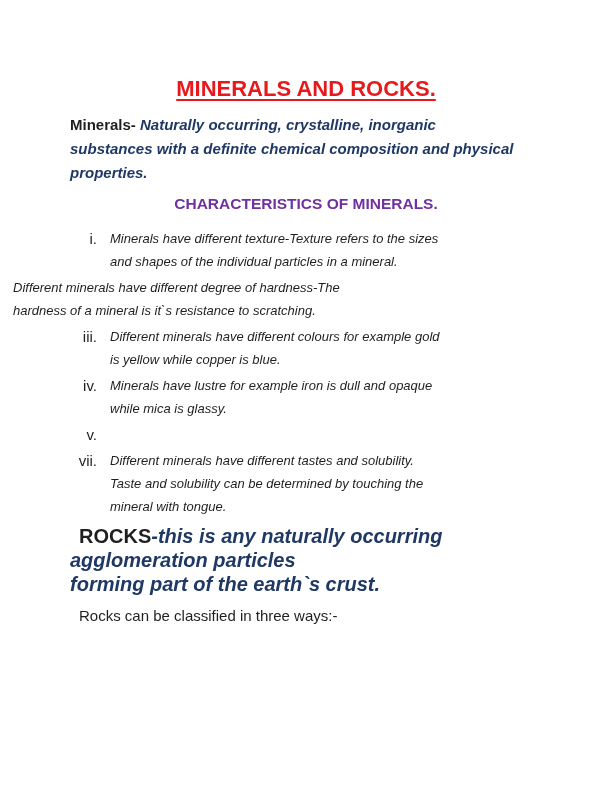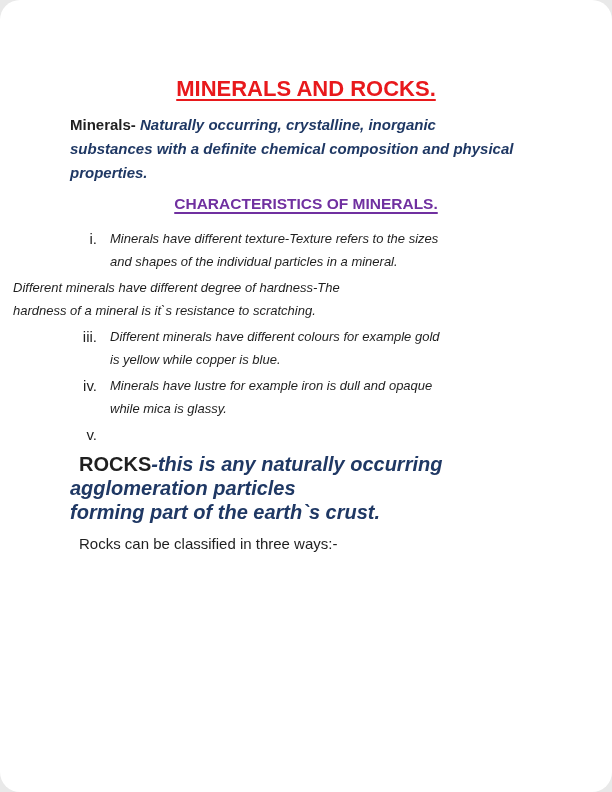--- a/index.html
+++ b/index.html
@@ -6,21 +6,20 @@
   .page {
     position: relative;
     width: 612px;
     height: 792px;
     margin: 0 auto;
     background: var(--page-background, #fff);
     font-family: "Liberation Sans", sans-serif;
     color: var(--body-text, #1f1f1f);
     overflow: hidden;
     box-sizing: border-box;
-    border-radius: 20px;
   }
   .doc-title {
     margin: 76px 0 0 0;
     text-align: center;
     font-size: 22px;
     line-height: 26px;
     font-weight: bold;
     color: var(--title-red, #e8191c);
     text-decoration: underline;
     text-decoration-thickness: 2px;
@@ -35,21 +34,20 @@
   }
   .def-term { color: var(--body-text, #1f1f1f); font-style: normal; }
   .def-blue { color: var(--definition-blue, #1f3864); font-style: italic; }
   .section-heading {
     margin: 9px 0 0 0;
     text-align: center;
     font-size: 15.5px;
     line-height: 20px;
     font-weight: bold;
     color: var(--heading-purple, #7030a0);
-    text-decoration: underline;
     text-decoration-thickness: 1.5px;
     text-underline-offset: 3px;
   }
   .roman-list { margin: 13px 0 0 0; padding: 0; }
   .li-row { display: flex; margin: 0 0 3px 0; }
   .li-num {
     flex: 0 0 97px;
     text-align: right;
     font-size: 15px;
     line-height: 23px;
@@ -106,20 +104,26 @@
 is yellow while copper is blue.</span>
       </div>
       <div class="li-row">
         <span class="li-num">iv.</span>
         <span class="li-text">Minerals have lustre for example iron is dull and opaque
 while mica is glassy.</span>
       </div>
       <div class="li-row">
         <span class="li-num">v.</span>
       </div>
+      <div class="li-row">
+        <span class="li-num">vii.</span>
+        <span class="li-text">Different minerals have different tastes and solubility.
+Taste and solubility can be determined by touching the
+mineral with tongue.</span>
+      </div>
     </div>
 
   <p class="rocks-para"><span class="def-term">ROCKS</span><span class="def-blue">-this is any naturally occurring agglomeration particles
 forming part of the earth`s crust.</span></p>
 
   <p class="classify-line">Rocks can be classified in three ways:-</p>
 
 </div>
 
 </body></html>

